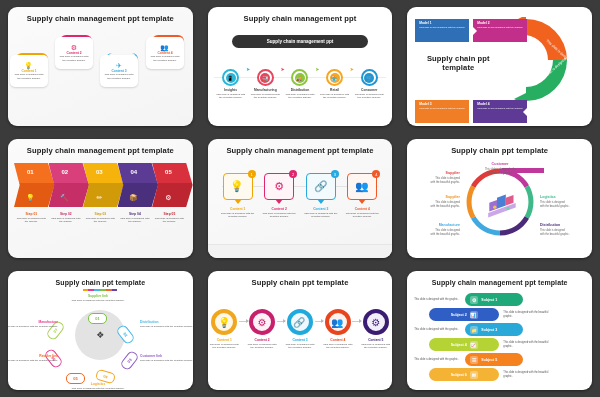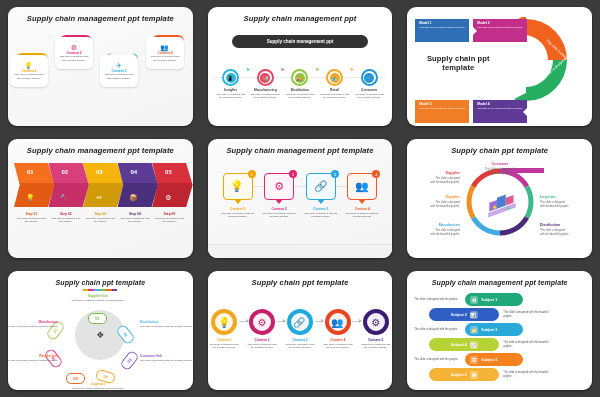--- a/index.html
+++ b/index.html
@@ -34,21 +34,21 @@
   .slide.soft { background:linear-gradient(160deg,#fbfbfb,#f4f4f4); }
   .title {
     text-align:center;
     font-size:7.6px;
     font-weight:700;
     color:#1b1b1b;
     letter-spacing:.1px;
     line-height:1.15;
     padding:0 8px;
   }
-  .t-top { margin-top:8px;font-style:italic; }
+  .t-top { margin-top:8px; }
   .lbl { font-size:3.3px; font-weight:700; line-height:1.1; }
   .txt { font-size:2.5px; color:#555; line-height:1.35; }
   .white { color:#fff; }
 
   
   .t1-wrap { position:absolute; left:0; right:0; top:26px; height:64px; }
   .t1-box {
     position:absolute; width:38px; height:32px; background:#fff;
     border-radius:5px; box-shadow:0 1px 2px rgba(0,0,0,.15);
     display:flex; flex-direction:column; align-items:center; justify-content:center;

